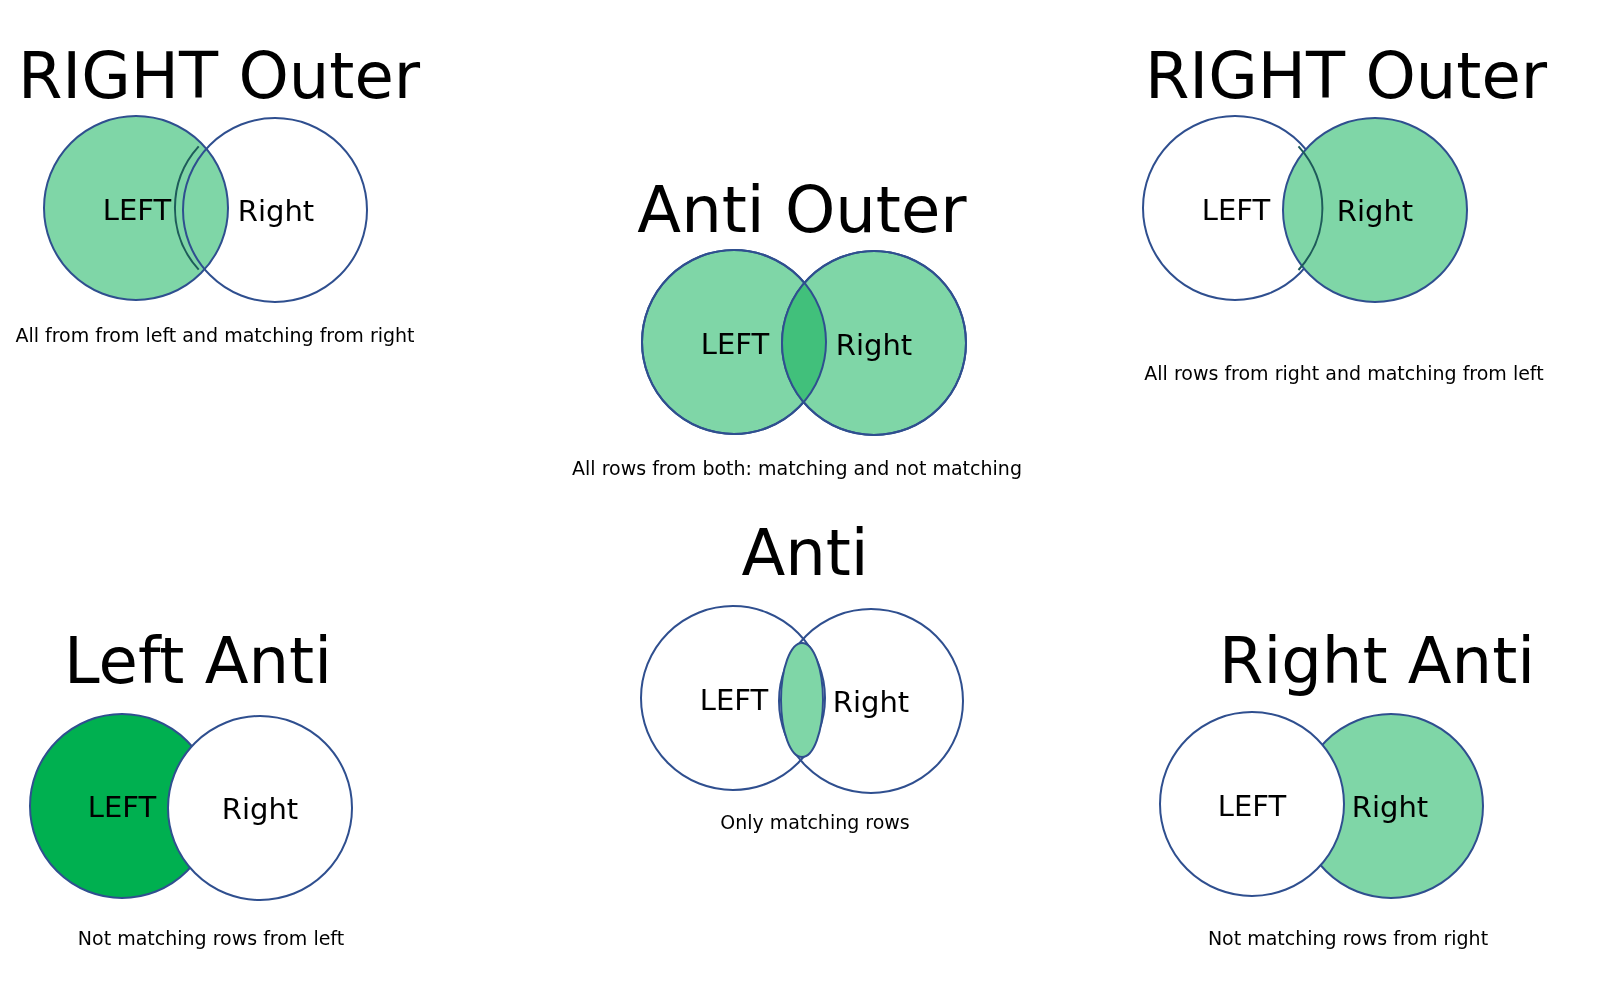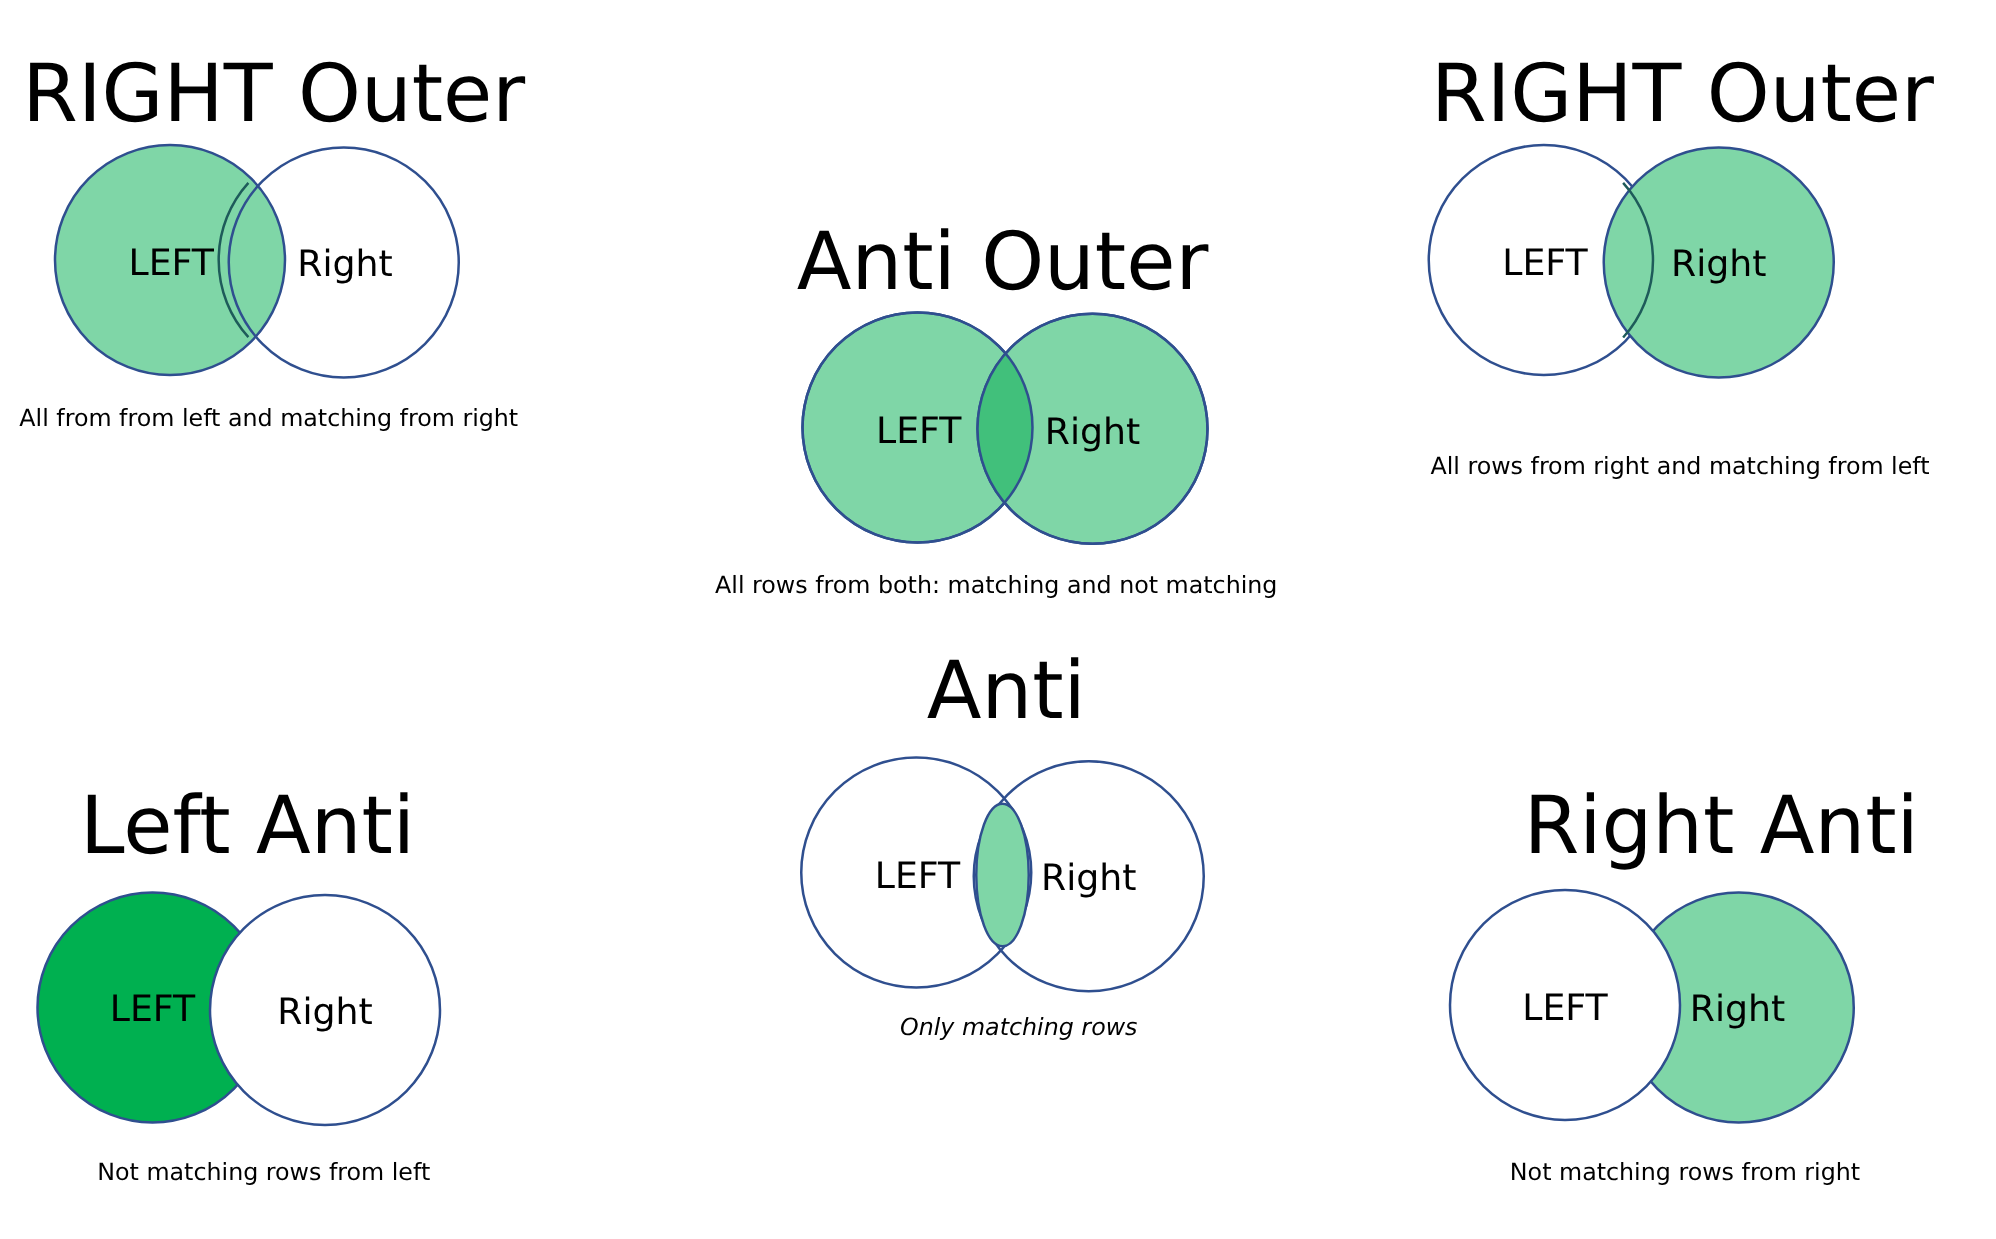--- a/index.html
+++ b/index.html
@@ -59,21 +59,21 @@
 <div class="caption" style="left:191px; top:927px;margin-left:20px;">Not matching rows from left</div>
 
 <div class="title" style="left:805px; top:521px;">Anti</div>
 <svg class="venn" style="left:0; top:0;" width="1597" height="991">
   <circle cx="733" cy="698" r="92" fill="none" stroke="#2f4f8f" stroke-width="2"></circle>
   <circle cx="871" cy="701" r="92" fill="none" stroke="#2f4f8f" stroke-width="2"></circle>
   <ellipse cx="802" cy="700" rx="21" ry="57" fill="#7fd6a7" stroke="#2f4f8f" stroke-width="2"></ellipse>
   <text x="734" y="700">LEFT</text>
   <text x="871" y="702">Right</text>
 </svg>
-<div class="caption" style="left:815px; top:811px;font-style:italic;">Only matching rows</div>
+<div class="caption" style="left:815px; top:811px;">Only matching rows</div>
 
 <div class="title" style="left:1349px; top:629px;margin-left:28px;">Right Anti</div>
 <svg class="venn" style="left:0; top:0;" width="1597" height="991">
   <circle cx="1391" cy="806" r="92" fill="#7fd6a7" stroke="#2f4f8f" stroke-width="2"></circle>
   <circle cx="1252" cy="804" r="92" fill="#ffffff" stroke="#2f4f8f" stroke-width="2"></circle>
   <text x="1252" y="806">LEFT</text>
   <text x="1390" y="807">Right</text>
 </svg>
 <div class="caption" style="left:1348px; top:927px;">Not matching rows from right</div>
 

